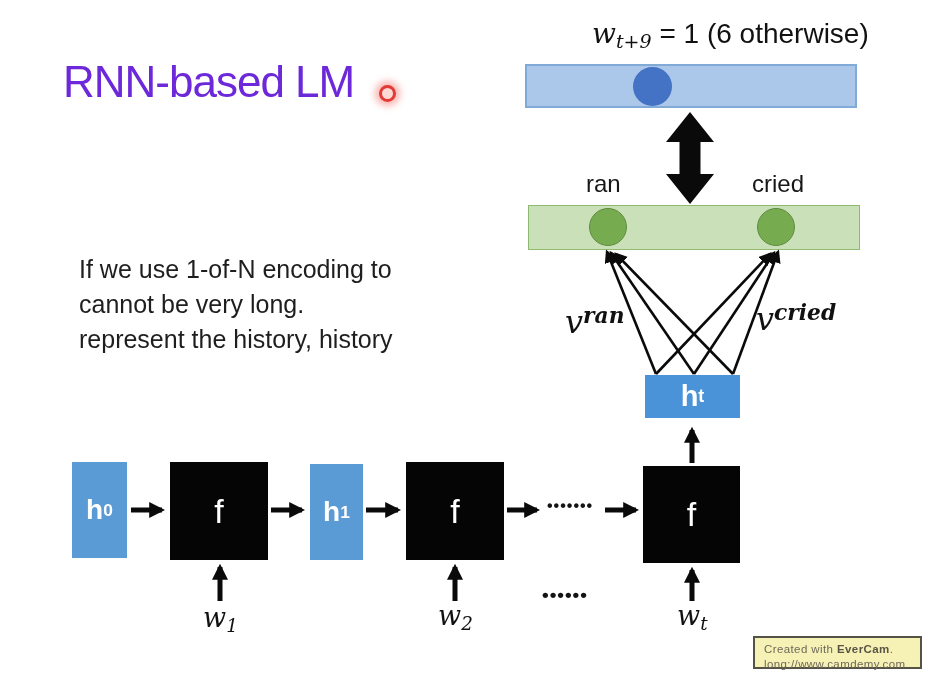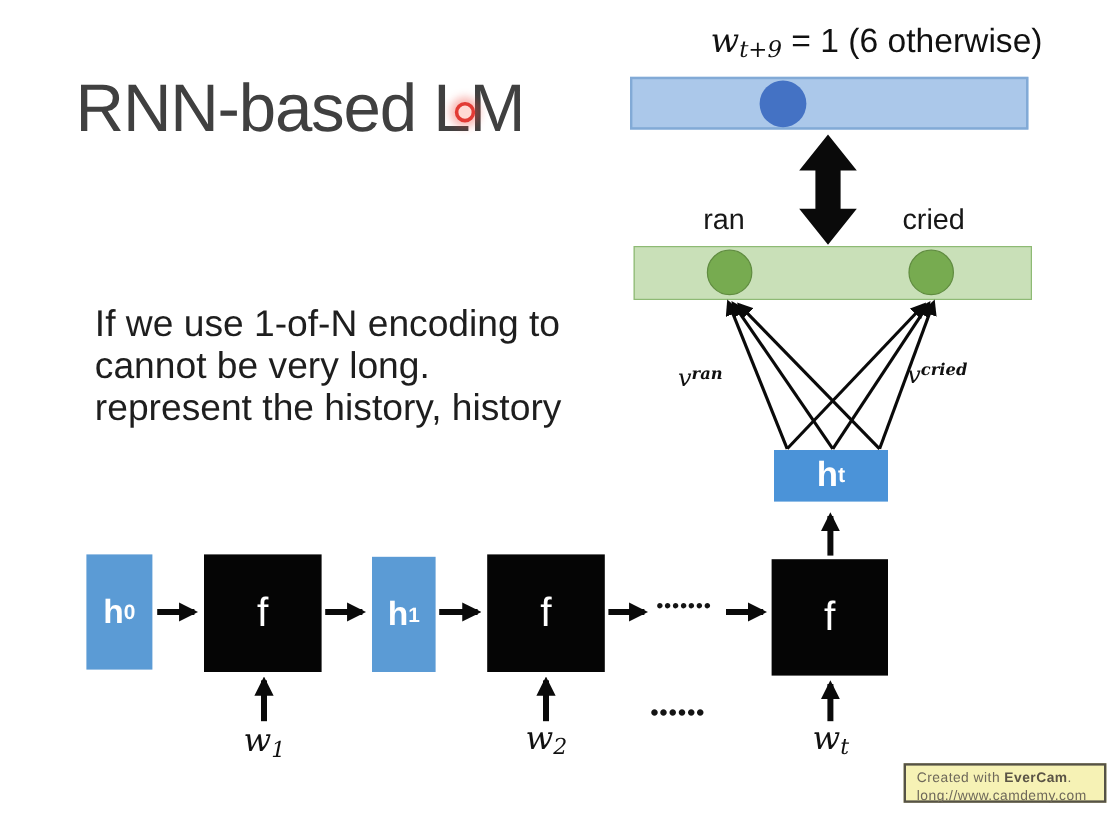--- a/index.html
+++ b/index.html
@@ -2,30 +2,30 @@
 <html style="--bar-blue-fill: #abc8ea; --bar-blue-border: #82aad6; --circle-blue: #4472c4; --bar-green-fill: #c9e0b8; --bar-green-border: #8eba74; --circle-green: #77ab50; --circle-green-border: #608c40; --hidden-blue: #4b93d8; --chain-blue: #5b9bd5; --ink: #141414; --laser-red: #e23a34; --watermark-bg: #f6f2b5; --watermark-border: #555246; --watermark-text: #6e685a;"><head>
 <meta charset="utf-8">
 <style>
   html,body{margin:0;padding:0;background:#ffffff;}
   #slide{
     position:relative;width:930px;height:684px;background:#ffffff;overflow:hidden;
     font-family:"Liberation Sans",sans-serif;color:var(--ink);
   }
   .abs{position:absolute;}
   #title{
-    left:63px;top:57px;font-size:56px;letter-spacing:-1px;color:#404040;
+    left:63px;top:57px;font-size:44px;letter-spacing:-1px;color:#6d28d9;
     font-family:"Liberation Sans",sans-serif;white-space:nowrap;
   }
   #laser-dot{
     left:379px;top:85px;width:11px;height:11px;border-radius:50%;
     border:3px solid var(--laser-red);background:#ffd9d4;
     box-shadow:0 0 7px 4px rgba(240,70,60,0.40);
   }
   #note{
-    left:79px;top:252px;font-size:31px;line-height:35px;color:#1e1e1e;white-space:nowrap;
+    left:79px;top:252px;font-size:25px;line-height:35px;color:#1e1e1e;white-space:nowrap;
   }
   #formula{
     left:592px;top:17px;font-size:28px;color:#111;white-space:nowrap;
   }
   .math{font-family:"DejaVu Serif",serif;font-style:italic;}
   .math-sub{font-family:"DejaVu Serif",serif;font-style:italic;font-size:0.68em;vertical-align:-0.25em;}
   .math-sup{font-family:"DejaVu Serif",serif;font-style:italic;font-size:0.68em;vertical-align:0.45em;font-weight:600;}
   #formula .plain{font-family:"Liberation Sans",sans-serif;font-style:normal;}
   
   #blue-bar{
@@ -42,21 +42,21 @@
   }
   .green-circle{
     width:38px;height:38px;border-radius:50%;top:208px;
     background:var(--circle-green);border:1.5px solid var(--circle-green-border);box-sizing:border-box;
   }
   #green-circle-ran{left:589px;}
   #green-circle-cried{left:757px;}
   .word-label{font-size:24px;color:#171717;top:170px;}
   #label-ran{left:586px;}
   #label-cried{left:752px;}
-  .v-label{font-size:20px;color:#111;}
+  .v-label{font-size:32px;color:#111;}
   #v-ran{left:565px;top:303px;}
   #v-cried{left:756px;top:300px;}
   
   #ht-box{
     left:645px;top:375px;width:95px;height:43px;background:var(--hidden-blue);
     display:flex;align-items:center;justify-content:center;
     color:#fff;font-size:29px;font-weight:600;
   }
   .box-sup{font-size:0.62em;vertical-align:0.55em;font-weight:600;}
   

